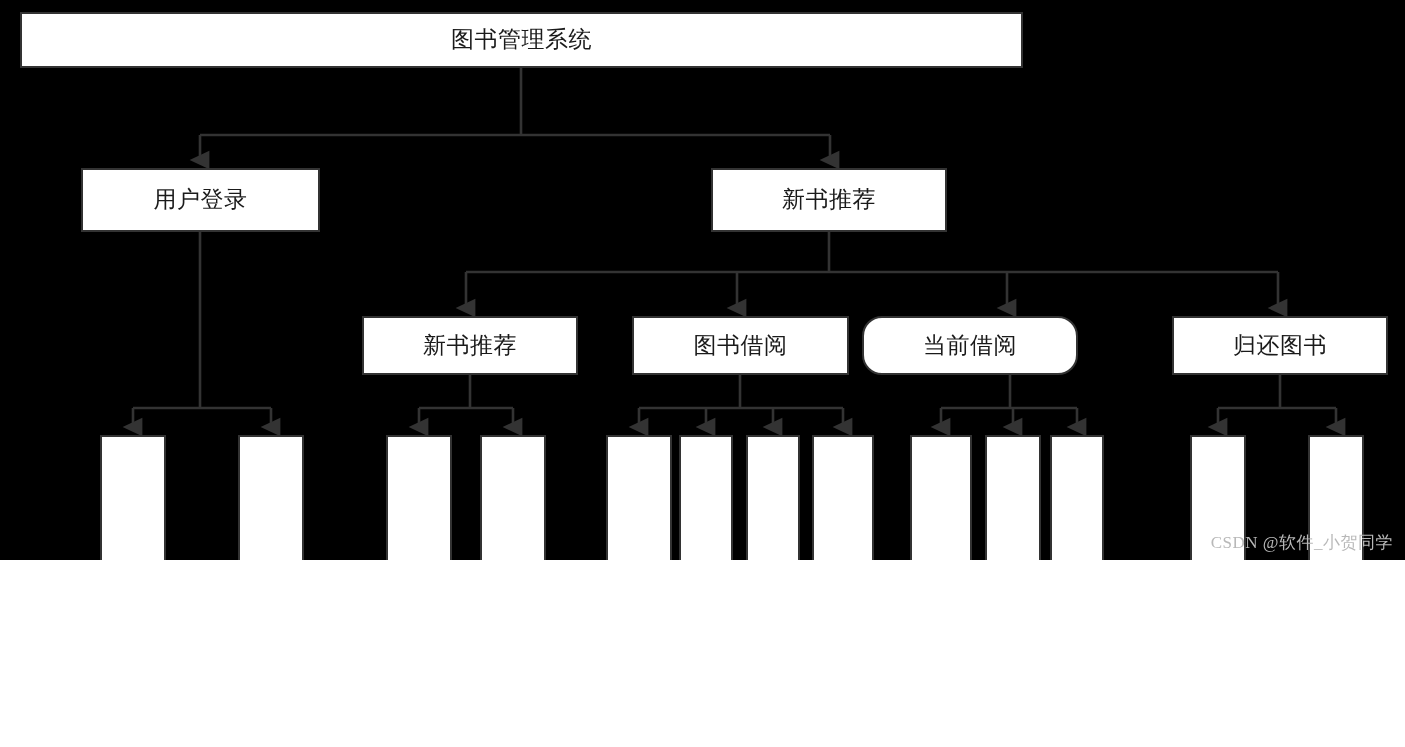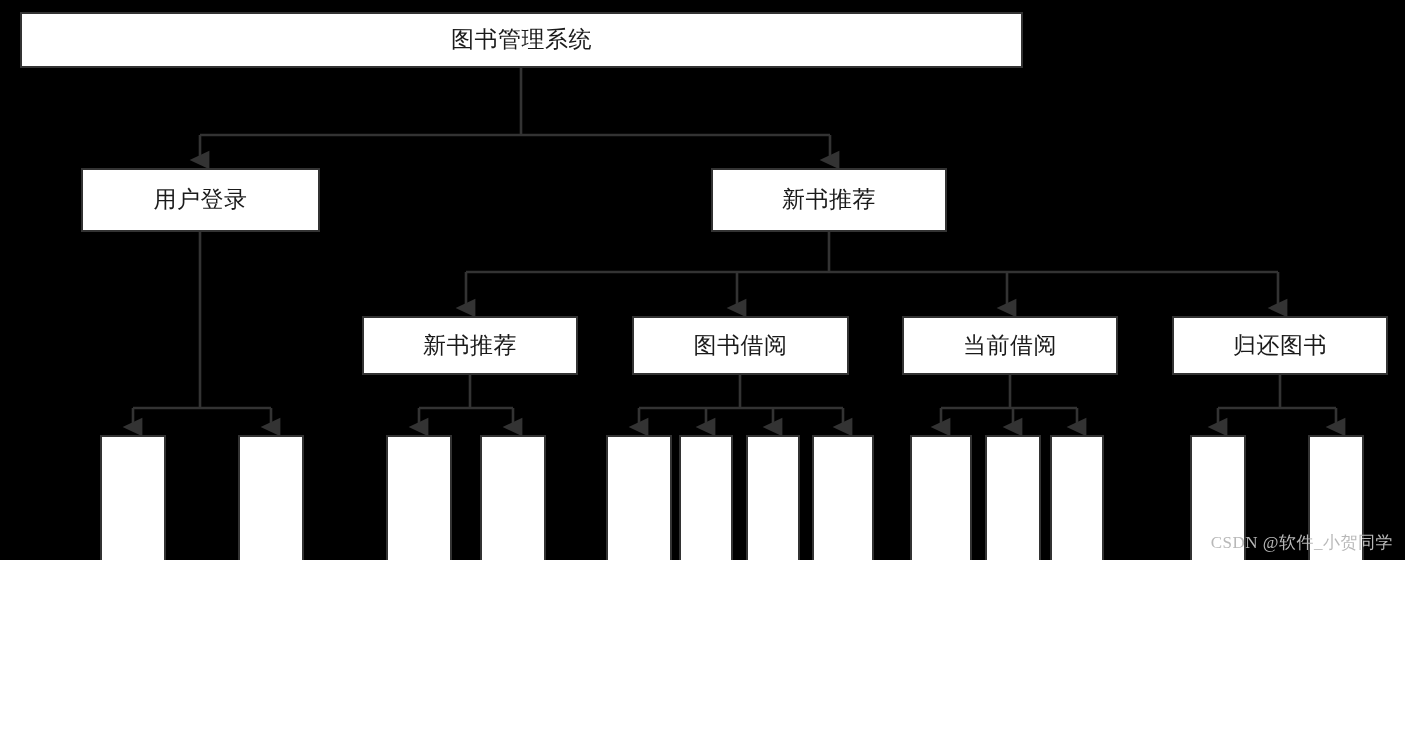--- a/index.html
+++ b/index.html
@@ -132,21 +132,21 @@
   <div class="node node-h" style="left:711px; top:168px; width:236px; height:64px;">
     <span>新书推荐</span>
   </div>
 
   <div class="node node-h" style="left:362px; top:316px; width:216px; height:59px;">
     <span>新书推荐</span>
   </div>
   <div class="node node-h" style="left:632px; top:316px; width:217px; height:59px;">
     <span>图书借阅</span>
   </div>
-  <div class="node node-h" style="left:902px; top:316px; width:216px; height:59px;">
+  <div class="node node-h" style="left:862px; top:316px; width:216px; height:59px;border-radius:20px;">
     <span>当前借阅</span>
   </div>
   <div class="node node-h" style="left:1172px; top:316px; width:216px; height:59px;">
     <span>归还图书</span>
   </div>
 
   <div class="node node-v" style="left:100px; top:435px; width:66px; height:298px;">
     <span>用户登录</span>
   </div>
   <div class="node node-v" style="left:238px; top:435px; width:66px; height:298px;">

